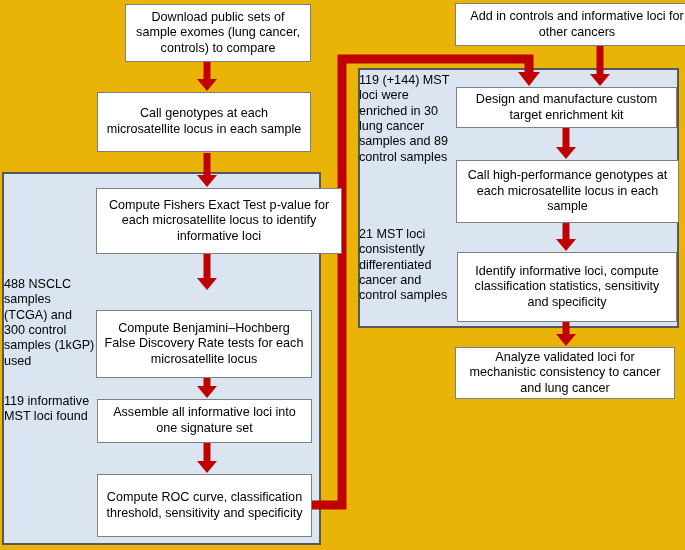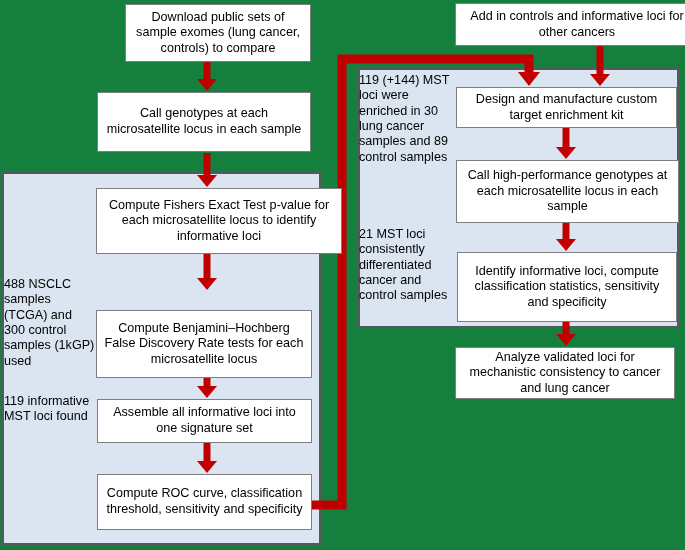--- a/index.html
+++ b/index.html
@@ -1,20 +1,20 @@
 <!DOCTYPE html>
 <html><head>
 <meta charset="utf-8">
 <style>
   html, body { margin: 0; padding: 0; background: #ffffff; }
   #canvas {
     position: relative;
     width: 685px;
     height: 550px;
-    background: #15803d;
+    background: #eab308;
     font-family: "Liberation Sans", sans-serif;
     color: #000000;
     overflow: hidden;
   }
   .panel {
     position: absolute;
     background: #dbe5f1;
     border: 2px solid #55595e;
     box-sizing: border-box;
   }
@@ -100,21 +100,21 @@
   <div class="box" style="left:125px; top:4px; width:186px; height:58px;">Download public sets of sample exomes (lung cancer, controls) to compare</div>
 
   <div class="box" style="left:97px; top:92px; width:214px; height:60px;">Call genotypes at each microsatellite locus in each sample</div>
 
   <div class="box" style="left:96px; top:188px; width:246px; height:66px;">Compute Fishers Exact Test p-value for each microsatellite locus to identify informative loci</div>
 
   <div class="box" style="left:96px; top:290px; width:216px; height:68px;margin-top:20px;">Compute Benjamini–Hochberg False Discovery Rate tests for each microsatellite locus</div>
 
   <div class="box" style="left:97px; top:399px; width:215px; height:44px;">Assemble all informative loci into one signature set</div>
 
-  <div class="box" style="left:97px; top:474px; width:215px; height:56px;">Compute ROC curve, classification threshold, sensitivity and specificity</div>
+  <div class="box" style="left:97px; top:474px; width:215px; height:63px;">Compute ROC curve, classification threshold, sensitivity and specificity</div>
 
   <div class="box" style="left:455px; top:3px; width:244px; height:43px;">Add in controls and informative loci for other cancers</div>
 
   <div class="box" style="left:456px; top:87px; width:221px; height:41px;">Design and manufacture custom target enrichment kit</div>
 
   <div class="box" style="left:456px; top:160px; width:223px; height:63px;">Call high-performance genotypes at each microsatellite locus in each sample</div>
 
   <div class="box" style="left:457px; top:252px; width:220px; height:70px;">Identify informative loci, compute classification statistics, sensitivity and specificity</div>
 
   <div class="box" style="left:455px; top:347px; width:220px; height:52px;">Analyze validated loci for mechanistic consistency to cancer and lung cancer</div>

